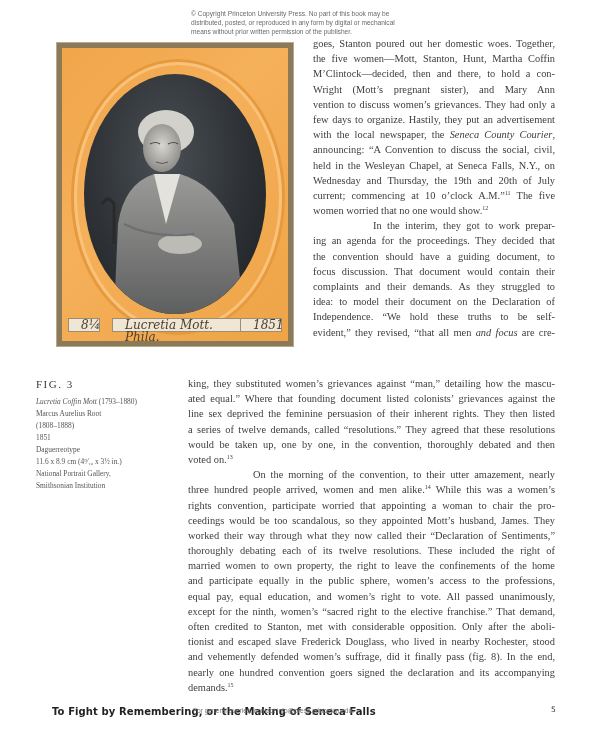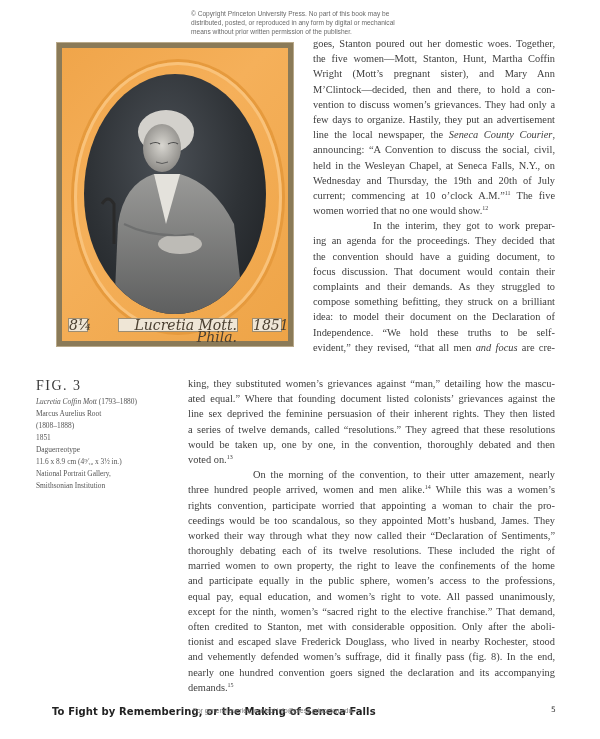--- a/index.html
+++ b/index.html
@@ -28,29 +28,29 @@
   }
   .oval {
     position: absolute; left: 22px; top: 26px; width: 182px; height: 240px;
     border-radius: 50%; overflow: hidden;
     background: radial-gradient(ellipse at 45% 35%, #4a4f55 0%, #2e3236 55%, #1c1f22 100%);
   }
   .portrait { position: absolute; left: 0; top: 0; width: 100%; height: 100%; }
   .plate {
     position: absolute; bottom: 9px; height: 12px; background: #efe6d6;
     border: 1px solid #9d8d72; font-family: "DejaVu Serif", serif; font-style: italic;
-    font-size: 14px; line-height: 12px; color: #4a3f30; text-align: right;
+    font-size: 12px; line-height: 12px; color: #4a3f30; text-align: left; padding-left: 12px;
   }
   .plate-left { left: 6px; width: 18px; }
-  .plate-mid { left: 56px; width: 118px; margin-top: 25px; }
+  .plate-mid { left: 50px; width: 118px; margin-top: 25px; }
   .plate-right { right: 6px; width: 28px; }
 
   
   .fig-label {
-    position: absolute; left: 36px; top: 378px; font-size: 14px; letter-spacing: 1.5px;
+    position: absolute; left: 36px; top: 378px; font-size: 11px; letter-spacing: 1.5px;
     color: #3a3a3a; font-family: "Liberation Serif", serif;
   }
   .caption {
     position: absolute; left: 36px; top: 396px; width: 130px; font-size: 7.4px; line-height: 12px;
     color: #555;
   }
   .caption div { white-space: nowrap; }
   .caption i { font-style: italic; }
 
   
@@ -134,36 +134,35 @@
   <div>1851</div>
   <div>Daguerreotype</div>
   <div>11.6 x 8.9 cm (4⁹⁄₁₆ x 3½ in.)</div>
   <div>National Portrait Gallery,</div>
   <div>Smithsonian Institution</div>
 </div>
 
 <div class="body-text col-right">
   <span class="line">goes, Stanton poured out her domestic woes. Together,</span>
   <span class="line">the five women—Mott, Stanton, Hunt, Martha Coffin</span>
+  <span class="line">M’Clintock—decided, then and there, to hold a con-</span>
   <span class="line">Wright (Mott’s pregnant sister), and Mary Ann</span>
-  <span class="line">M’Clintock—decided, then and there, to hold a con-</span>
   <span class="line">vention to discuss women’s grievances. They had only a</span>
   <span class="line">few days to organize. Hastily, they put an advertisement</span>
-  <span class="line"><span>line the local newspaper, the </span><i>Seneca County Courier</i><span>,</span></span>
+  <span class="line"><span>with the local newspaper, the </span><i>Seneca County Courier</i><span>,</span></span>
   <span class="line">announcing: “A Convention to discuss the social, civil,</span>
   <span class="line">held in the Wesleyan Chapel, at Seneca Falls, N.Y., on</span>
   <span class="line">Wednesday and Thursday, the 19th and 20th of July</span>
   <span class="line"><span>current; commencing at 10 o’clock A.M.”</span><sup>11</sup><span> The five</span></span>
   <span class="line last"><span>women worried that no one would show.</span><sup>12</sup></span>
   <span class="line indent-big">In the interim, they got to work prepar-</span>
   <span class="line">ing an agenda for the proceedings. They decided that</span>
   <span class="line">the convention should have a guiding document, to</span>
   <span class="line">focus discussion. That document would contain their</span>
   <span class="line">complaints and their demands. As they struggled to</span>
-  <span class="line">compose something befitting, they struck on a brilliant</span>
   <span class="line">idea: to model their document on the Declaration of</span>
   <span class="line">Independence. “We hold these truths to be self-</span>
   <span class="line"><span>evident,” they revised, “that all men </span><i>and focus</i><span> are cre-</span></span>
 </div>
 
 <div class="body-text col-wide">
   <span class="line">king, they substituted women’s grievances against “man,” detailing how the mascu-</span>
   <span class="line">ated equal.” Where that founding document listed colonists’ grievances against the</span>
   <span class="line">line sex deprived the feminine persuasion of their inherent rights. They then listed</span>
   <span class="line">a series of twelve demands, called “resolutions.” They agreed that these resolutions</span>

